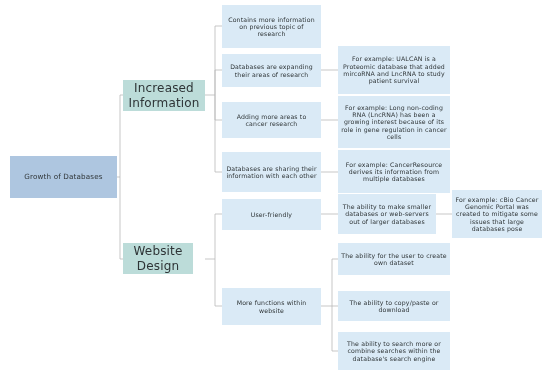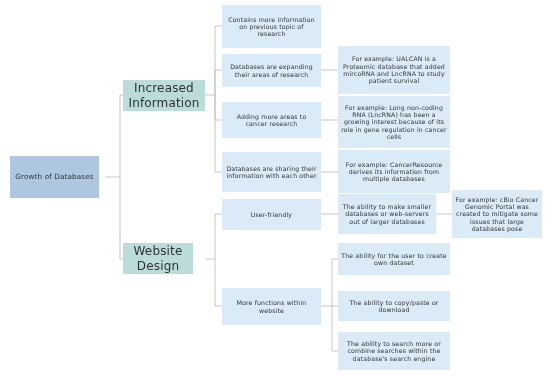--- a/index.html
+++ b/index.html
@@ -84,21 +84,21 @@
 
     <path d="M321,214 H338"></path>
 
     <path d="M436,214 H452"></path>
 
     <path d="M321,306 H332 V259 H338"></path>
     <path d="M332,306 H338"></path>
     <path d="M332,306 V351 H338"></path>
   </svg>
 
-  <div class="node root" style="left:10px; top:156px; width:89px; height:42px;">
+  <div class="node root" style="left:10px; top:156px; width:107px; height:42px;">
     <span>Growth of Databases</span>
   </div>
 
   <div class="node branch" style="left:123px; top:80px; width:82px; height:31px;">
     <span>Increased Information</span>
   </div>
 
   <div class="node branch" style="left:123px; top:243px; width:70px; height:31px;">
     <span>Website Design</span>
   </div>

